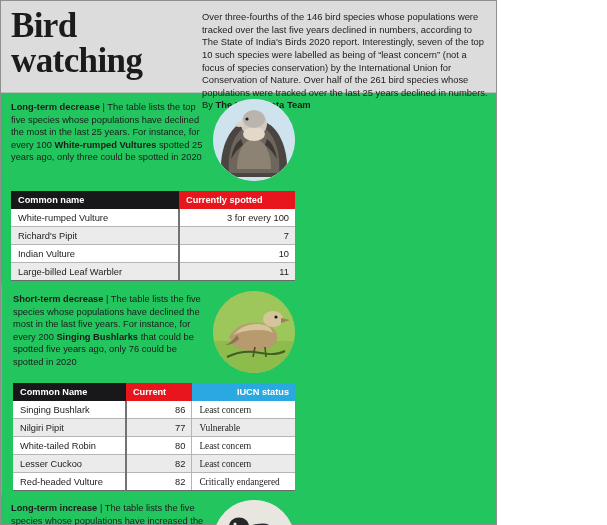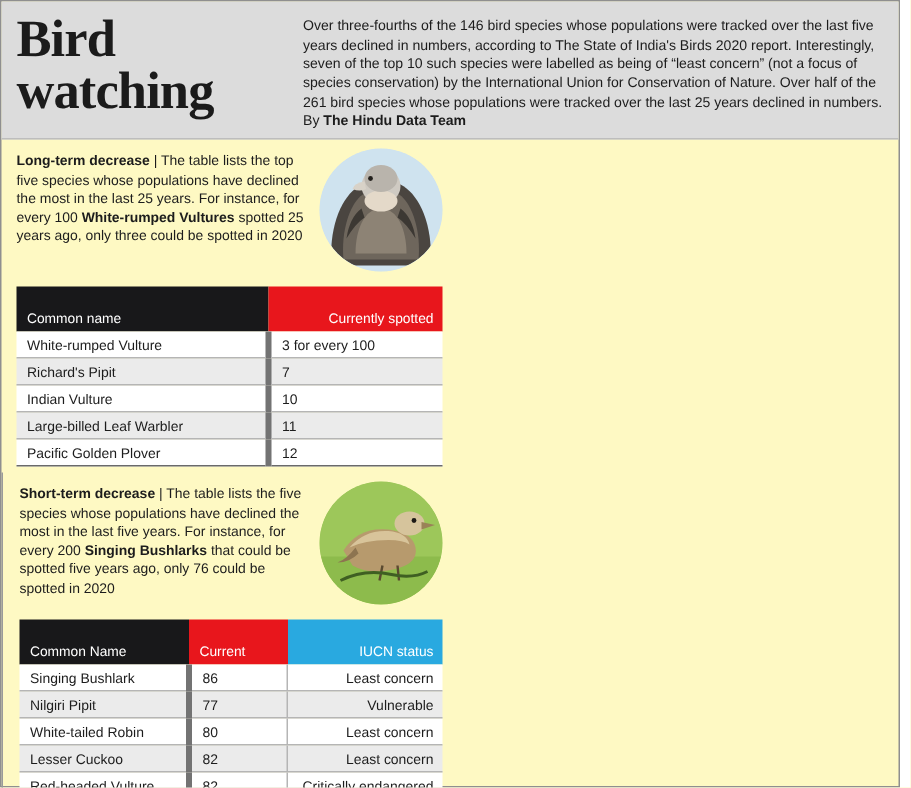--- a/index.html
+++ b/index.html
@@ -4,22 +4,22 @@
 <style>
   html,body{margin:0;padding:0;}
   body{
     width:607px;height:525px;overflow:hidden;
     background:#ffffff;
     font-family:"Liberation Sans","DejaVu Sans",sans-serif;
     color:#1a1a1a;
     -webkit-font-smoothing:antialiased;
   }
   .page{
-    position:relative;width:600px;height:525px;box-sizing:border-box;
-    border:1px solid #8f8f8f;background:#fef9c3;
+    position:relative;width:497px;height:525px;box-sizing:border-box;
+    border:1px solid #8f8f8f;background:#22c55e;
   }
 
   
   .masthead{
     display:flex;background:#dcdcdc;height:92px;box-sizing:border-box;
     padding:5px 8px 4px 10px;border-bottom:1px solid #bdbdbd;
   }
   .masthead-title{
     width:185px;flex:0 0 185px;
     font-family:"Liberation Serif","DejaVu Serif",serif;
@@ -52,32 +52,32 @@
     margin-top:-2px;position:relative;overflow:hidden;
   }
 
   
   table{
     width:100%;border-collapse:collapse;margin-top:6px;
     font-size:9.3px;table-layout:fixed;
   }
   thead th{
     background:#18181a;color:#ffffff;text-align:left;
-    font-weight:normal;font-size:9.2px;padding:16px 6px 4px 7px;
+    font-weight:bold;font-size:9.2px;padding:4px 6px 4px 7px;
     white-space:nowrap;
   }
   thead th.accent-red{background:#e8161c;color:#ffffff;text-align:left;}
   thead th.accent-blue{background:#29a9e0;color:#ffffff;text-align:right;}
   tbody td{
     padding:3.5px 6px 3.5px 7px;color:#1c1c1c;
     border-bottom:1px solid #b5b5b5;background:#ffffff;margin-left:16px;
   }
   tbody tr.alt td{background:#ebebeb;}
-  tbody td.num{text-align:left;border-left:4px solid #737373;}
-  tbody td.status{border-left:1px solid #b5b5b5;text-align:right;}
+  tbody td.num{text-align:right;border-left:2px solid #737373;}
+  tbody td.status{border-left:1px solid #b5b5b5;text-align:left;font-family:Liberation Serif, serif;}
   tbody tr:last-child td{border-bottom:1px solid #6a6a6a;}
 </style>
 </head>
 <body>
 
 <div class="page">
 
   <div class="masthead">
     <div class="masthead-title">
       <span>Bird</span>
@@ -117,43 +117,39 @@
               <path d="M54 40 q8 6 10 20 q-6 -10 -12 -14 Z" fill="#3c3833"></path>
             </g>
           </svg>
         </div>
       </div>
 
       <table>
         <thead>
           <tr>
             <th style="width:60%">Common name</th>
-            <th class="accent-red" style="width:40%;text-align:right">Currently spotted</th>
+            <th class="accent-red" style="width:40%;text-align:left">Currently spotted</th>
           </tr>
         </thead>
         <tbody>
           <tr>
             <td>White-rumped Vulture</td>
             <td class="num">3 for every 100</td>
           </tr>
           <tr class="alt">
             <td>Richard's Pipit</td>
             <td class="num">7</td>
           </tr>
           <tr>
             <td>Indian Vulture</td>
             <td class="num">10</td>
           </tr>
           <tr class="alt">
             <td>Large-billed Leaf Warbler</td>
             <td class="num">11</td>
-          </tr>
-          <tr>
-            <td>Pacific Golden Plover</td>
-            <td class="num">12</td>
           </tr>
         </tbody>
       </table>
     </div>
 
     <div class="quad right">
       <div class="blurb">
         <div class="blurb-text">
           <b>Short-term decrease</b>
           <span>|</span><span> The table lists the five species whose populations have declined the most in the last five years. For instance, for every 200 </span><b>Singing Bushlarks</b><span> that could be spotted five years ago, only 76 could be spotted in 2020</span>

